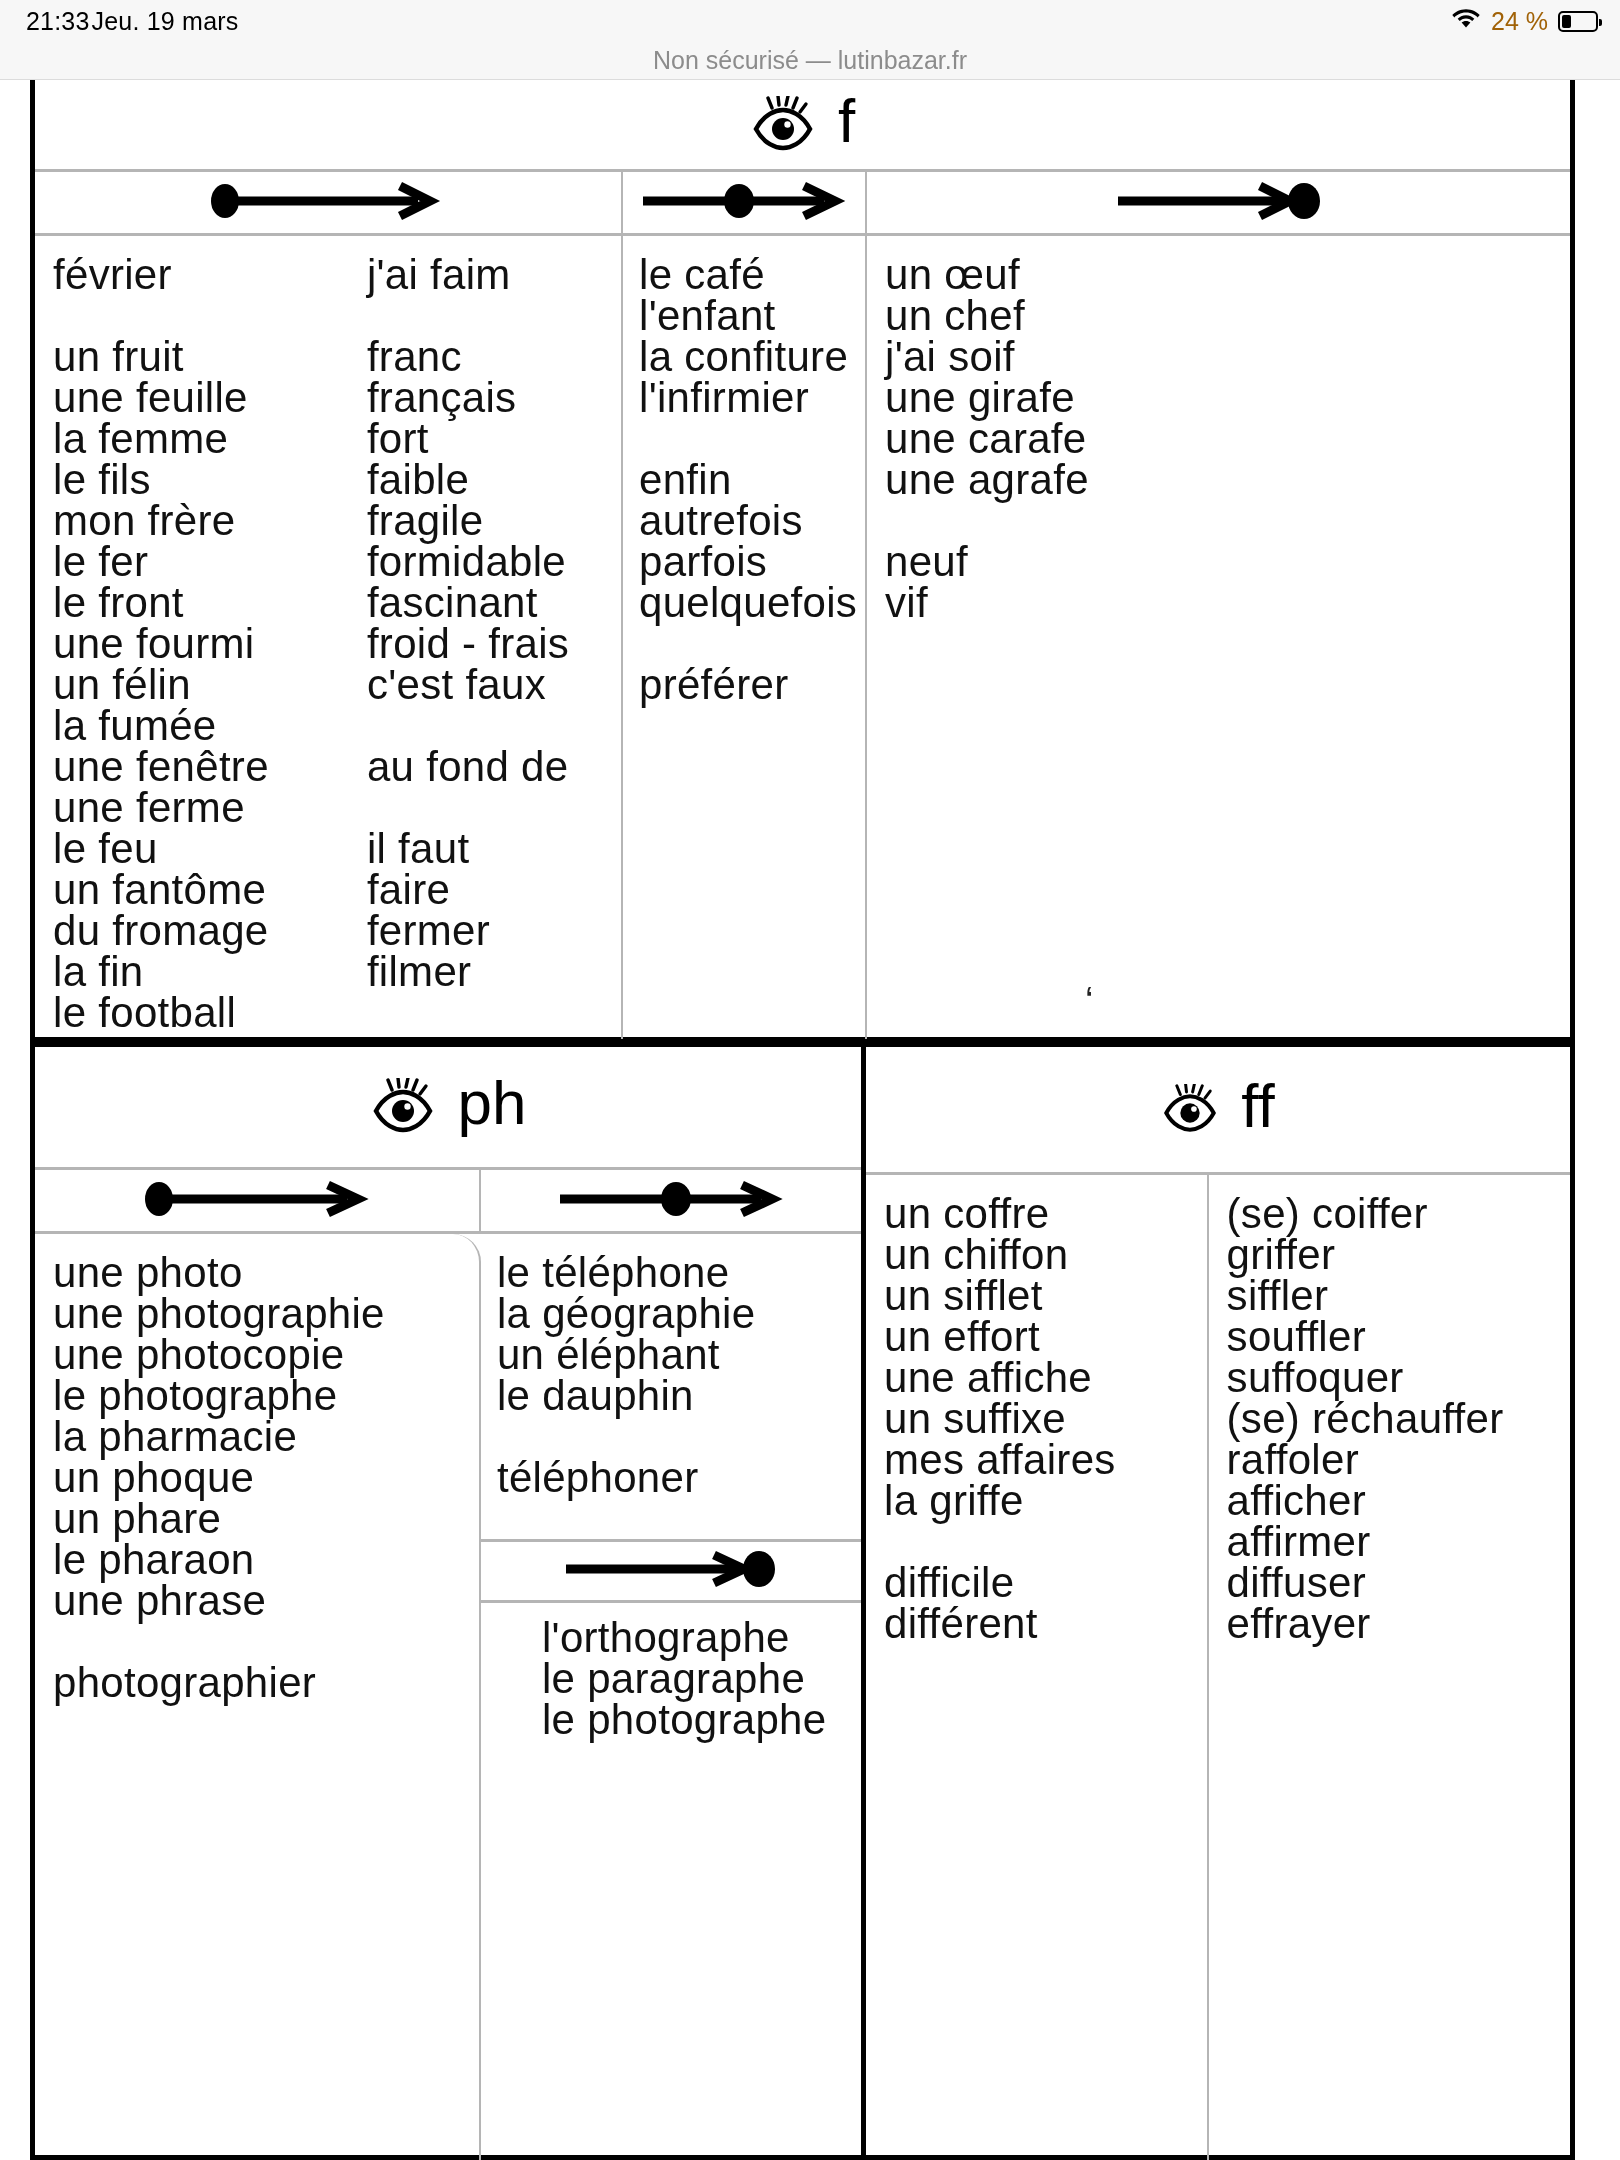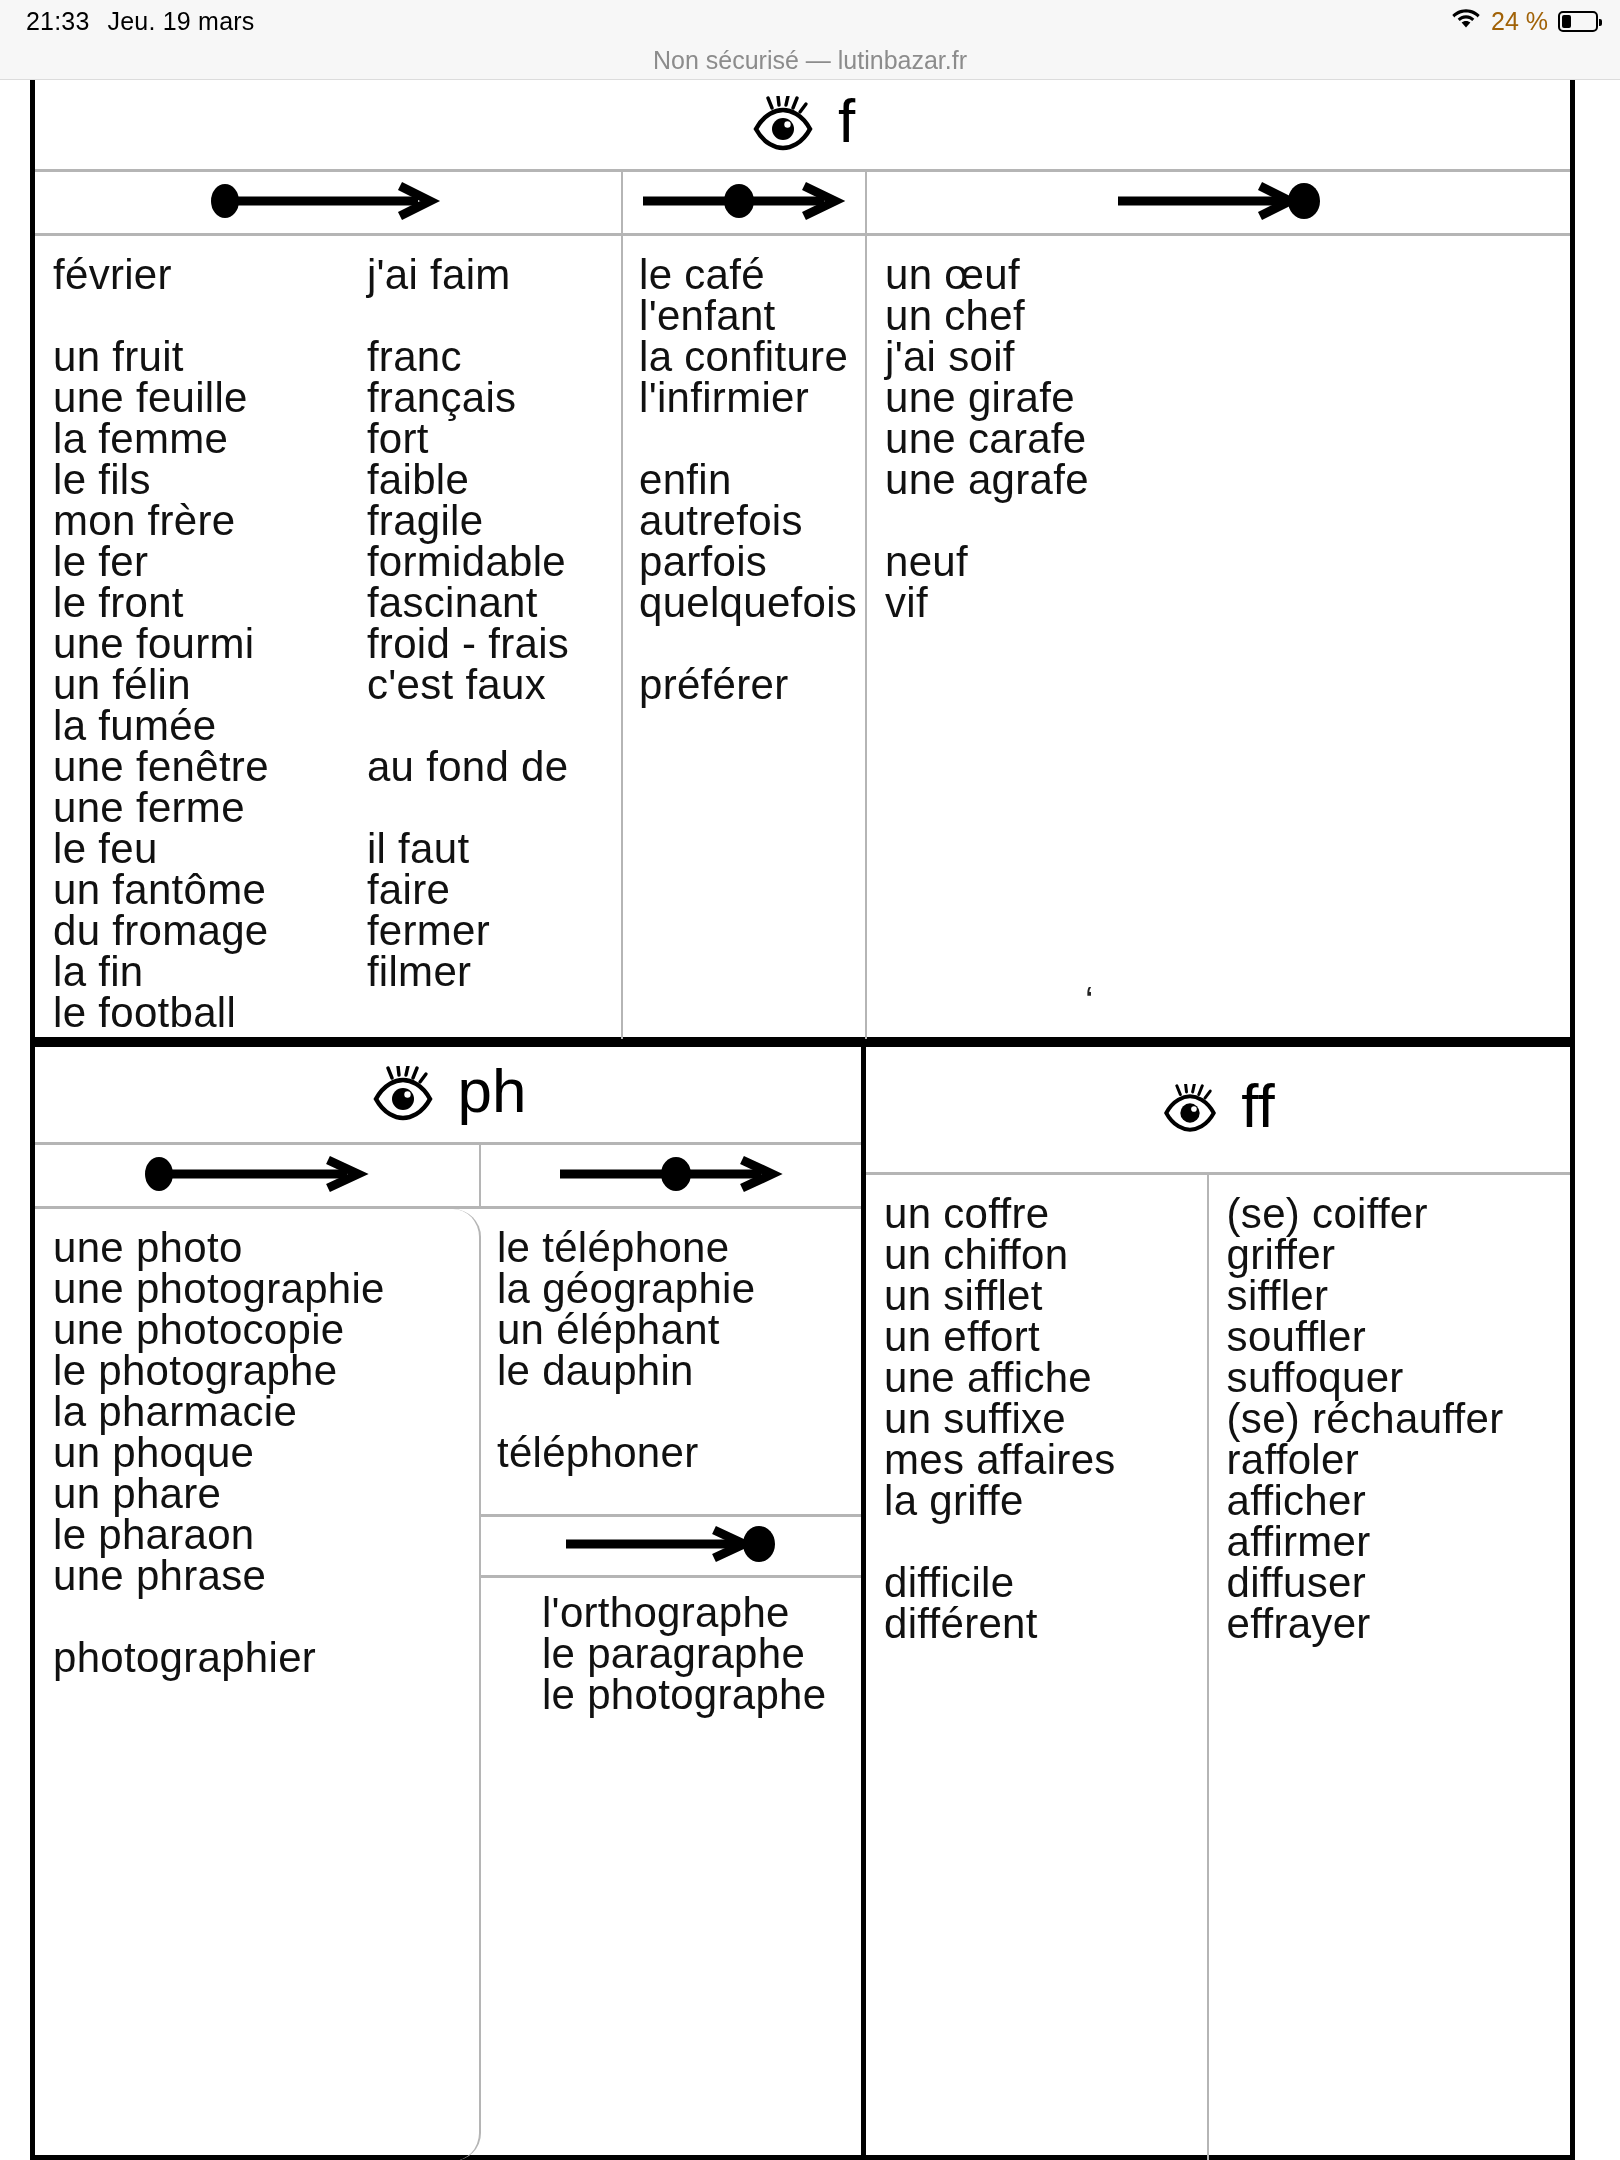--- a/index.html
+++ b/index.html
@@ -21,21 +21,21 @@
     background: #f7f7f7;
     display: flex;
     align-items: center;
     padding: 0 26px;
     box-sizing: border-box;
     position: relative;
   }
   .sb-left {
     display: flex;
     align-items: baseline;
-    gap: 18px;
+    gap: 2px;
     font-size: 25px;
     color: #000;
     letter-spacing: 0.2px;
   }
   .sb-right {
     position: absolute;
     right: 22px;
     top: 0;
     height: 42px;
     display: flex;
@@ -341,21 +341,21 @@
           <div class="word">vif</div>
         </div>
       </div>
 
       <div class="tiny-mark" style="position:absolute;left:1055px;top:900px;">‘</div>
     </div>
 
     <div style="display:flex;">
 
       <div class="block" style="width:836px;border-top:5px solid #000;height:1118px;">
-        <div class="hdr" style="height:98px;">
+        <div class="hdr" style="height:123px;">
           <span>
             <svg class="eye" width="66" height="58" viewBox="0 0 66 58">
               <g stroke="#000" stroke-width="3.4" stroke-linecap="round">
                 <line x1="22" y1="12" x2="18" y2="2"></line>
                 <line x1="29" y1="9" x2="28" y2="0"></line>
                 <line x1="36" y1="9" x2="38" y2="0"></line>
                 <line x1="43" y1="12" x2="47" y2="2"></line>
                 <line x1="50" y1="16" x2="56" y2="8"></line>
               </g>
               <path d="M6 33 C14 18 26 14 33 14 C40 14 52 18 60 33 C52 48 40 52 33 52 C26 52 14 48 6 33 Z" fill="none" stroke="#000" stroke-width="4.5"></path>

